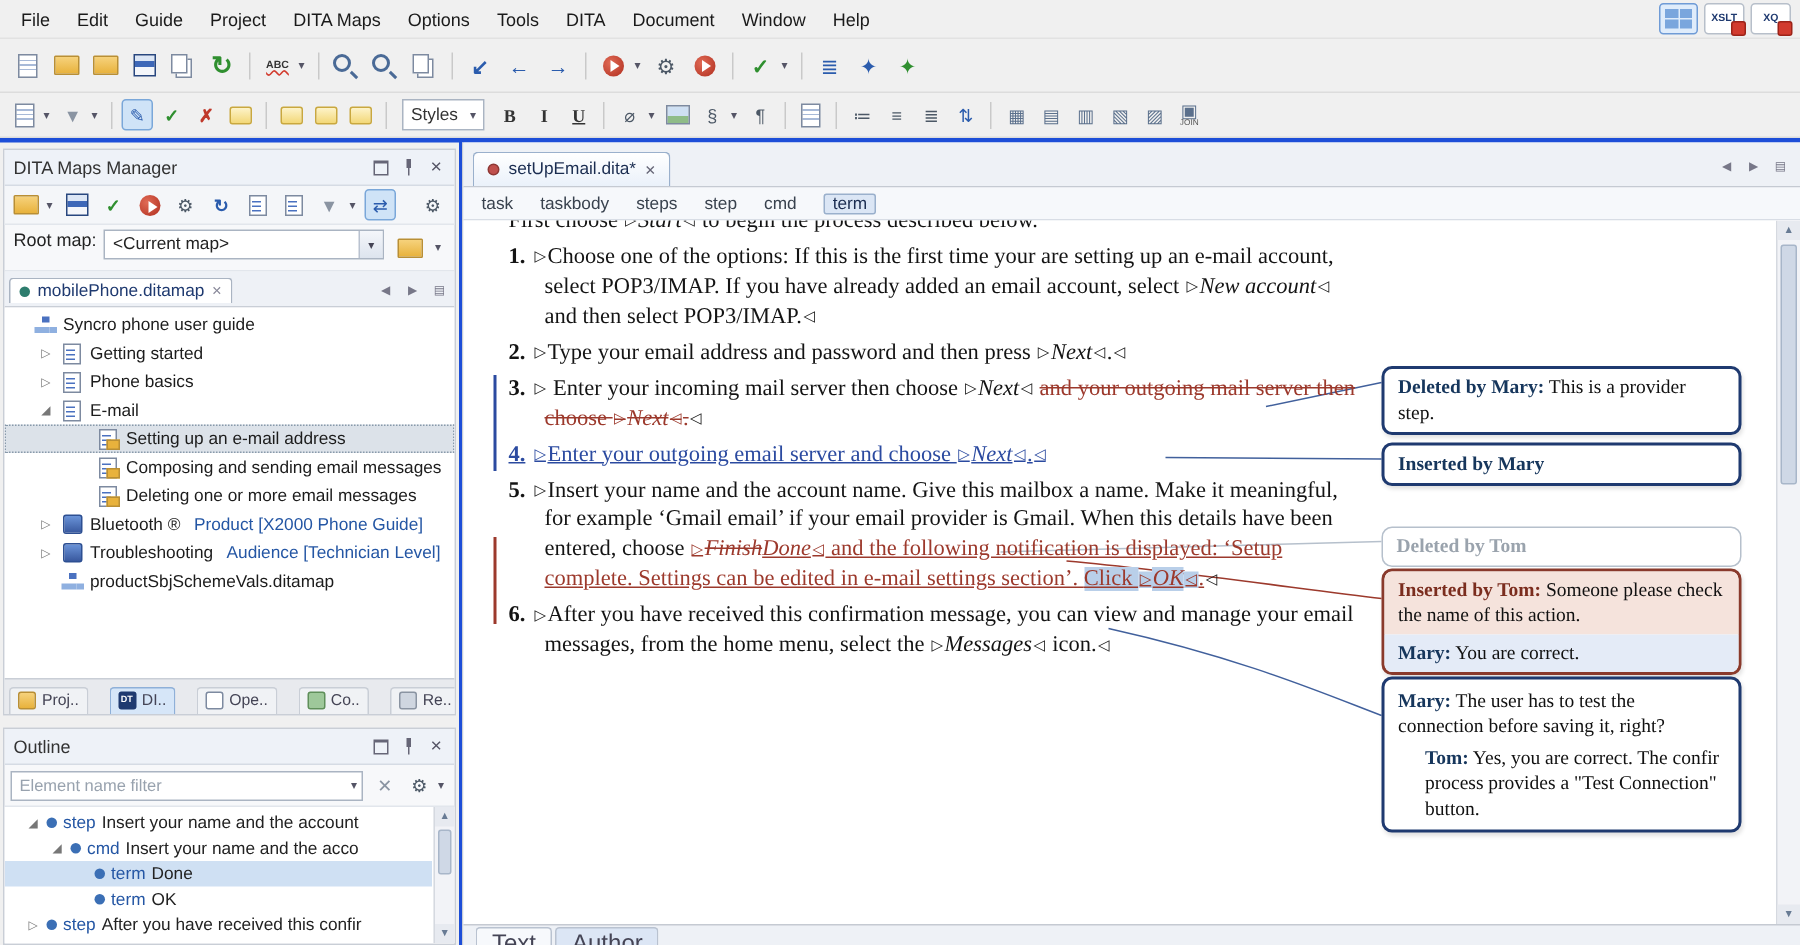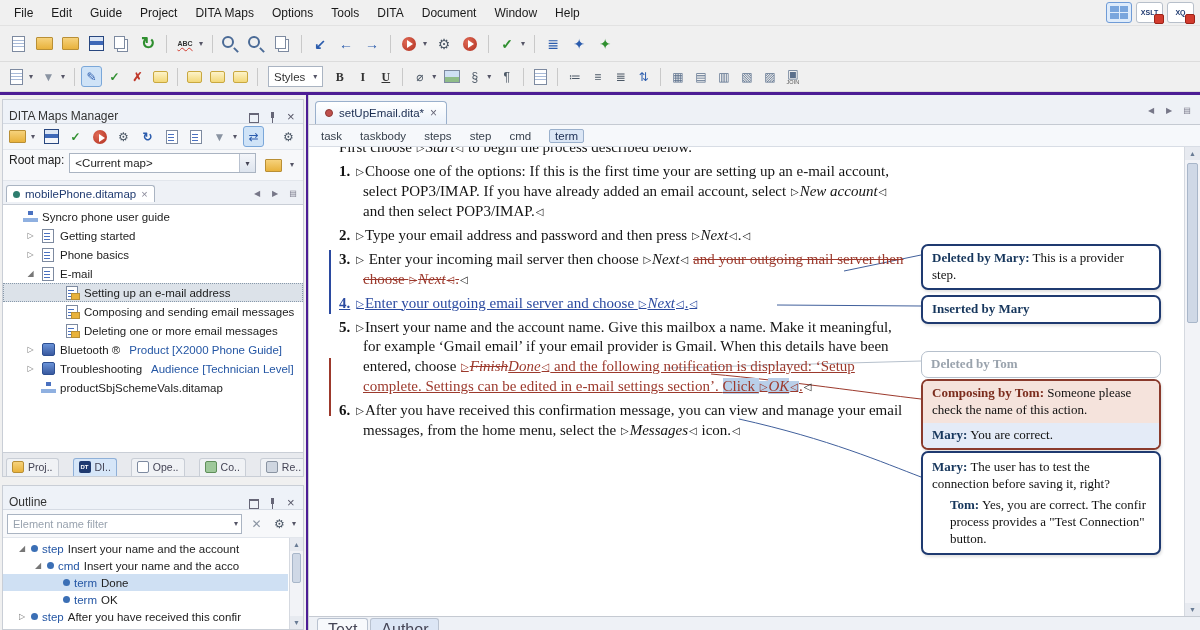--- a/index.html
+++ b/index.html
@@ -1,18 +1,18 @@
 <!DOCTYPE html>
 <html><head>
 <meta charset="utf-8">
 <style>
 *{margin:0;padding:0;box-sizing:border-box}
 html,body{width:1200px;height:630px;overflow:hidden}
 body{font-family:"Liberation Sans",sans-serif;font-size:12px;color:#222;background:#f0f0f0}
-.app{position:relative;width:1200px;height:630px;background:#4c1d95}
+.app{position:relative;width:1200px;height:630px;background:#1d4ed8}
 
 .menubar{height:26px;display:flex;align-items:center;padding:0 6px;background:#f0f0f0;border-bottom:1px solid #e2e2e2;position:relative}
 .hwrap{display:flex;align-items:center;gap:2px}
 .menu-item{padding:3px 8px;color:#1a1a1a}
 .persp{position:absolute;right:6px;top:2px;display:flex;gap:4px;align-items:center}
 .persp-grid{width:26px;height:21px;border:1px solid #6f9bd6;background:#dfecfb;border-radius:3px;display:grid;grid-template:1fr 1fr/1fr 1fr;gap:1px;padding:3px}
 .persp-grid i{background:#7aa6dd}
 .persp-badge{width:27px;height:21px;border:1px solid #b7bfca;background:#fff;border-radius:3px;font-size:7px;font-weight:bold;color:#1f3a70;display:flex;align-items:center;justify-content:center;position:relative}
 .persp-badge::after{content:"";position:absolute;right:-2px;bottom:-2px;width:8px;height:8px;background:#d23b2e;border-radius:2px;border:1px solid #9c2318}
 
@@ -51,21 +51,21 @@
 .s-img::before{content:"";width:14px;height:11px;border:1px solid #7d8aa0;background:linear-gradient(180deg,#cfe0f3 0 55%,#8fbc88 55% 100%)}
 .s-doc::before,.s-doc-mail::before{content:"";width:10px;height:12px;background:#fff;border:1px solid #7d8aa0;background-image:linear-gradient(#4a71c0 0 0),linear-gradient(#4a71c0 0 0),linear-gradient(#4a71c0 0 0);background-size:6px 1px;background-position:1px 3px,1px 6px,1px 9px;background-repeat:no-repeat}
 .s-doc-mail::after{content:"";position:absolute;right:1px;bottom:1px;width:7px;height:5px;background:#e8b23c;border:1px solid #b98f35}
 .s-key::before{content:"";width:11px;height:11px;background:linear-gradient(#6a93d8,#39599f);border:1px solid #2d4f92;border-radius:2px}
 .s-sitemap::before{content:"";width:5px;height:4px;background:#4a71c0;margin-top:-7px;box-shadow:-5px 7px 0 #8fb0e0,0 7px 0 #8fb0e0,5px 7px 0 #8fb0e0}
 
 .left{position:absolute;left:0;top:95px;width:306px;height:535px;display:flex;flex-direction:column;background:#f0f0f0;padding:4px 2px 0}
 .panel{background:#f7f8fa;border:1px solid #c9ced6;display:flex;flex-direction:column;overflow:hidden}
 .panel.dmm{height:378px}
 .panel.outline{flex:1;margin-top:8px}
-.phead{height:24px;flex:none;display:flex;align-items:flex-end;padding:0 6px;background:#eef2f8;border-bottom:1px solid #d5dbe4;font-size:12px;color:#333}
+.phead{height:24px;flex:none;display:flex;align-items:center;padding:0 6px;background:#eef2f8;border-bottom:1px solid #d5dbe4;font-size:12px;color:#333}
 .phead .title{flex:1}
 .wctl{display:flex;gap:8px;align-items:center}
 .wc{width:11px;height:11px;position:relative;display:inline-block}
 .wc-float::before{content:"";position:absolute;left:1px;top:1px;width:8px;height:7px;border:1px solid #667;border-top:2px solid #667}
 .wc-pin::before{content:"";position:absolute;left:4px;top:0;width:3px;height:6px;background:#667}
 .wc-pin::after{content:"";position:absolute;left:5px;top:6px;width:1px;height:5px;background:#667}
 .wc-close::before{content:"×";position:absolute;left:1px;top:-3px;font-size:13px;color:#556}
 .dmm-tb{display:flex;align-items:center;gap:3px;padding:2px 4px;border-bottom:1px solid #e2e6ec;background:#f4f6f9;flex:none}
 .rootrow{display:flex;gap:5px;padding:3px 6px;border-bottom:1px solid #e2e6ec;flex:none}
 .combo{flex:1;height:20px;border:1px solid #aab4c2;background:#fff;display:flex;align-items:center;padding:0 0 0 5px;font-size:11.5px;color:#222}
@@ -807,21 +807,21 @@
         <b>Deleted by Mary:</b><span> This is a provider step.</span>
       </div>
       <div class="callout mary" style="top:148px">
         <b>Inserted by Mary</b><span></span>
       </div>
       <div class="callout dim" style="top:204px">
         <b>Deleted by Tom</b><span></span>
       </div>
       <div class="callout tom" style="top:232px">
         <div class="copart pink">
-          <b>Composing by Tom:</b><span> Someone please check the name of this action.</span>
+          <b>Inserted by Tom:</b><span> Someone please check the name of this action.</span>
         </div>
         <div class="copart lblue">
           <b>Mary:</b><span> You are correct.</span>
         </div>
       </div>
       <div class="callout mary thread" style="top:304px">
         <div class="copart">
           <b>Mary:</b><span> The user has to test the connection before saving it, right?</span>
         </div>
         <div class="copart indent">

